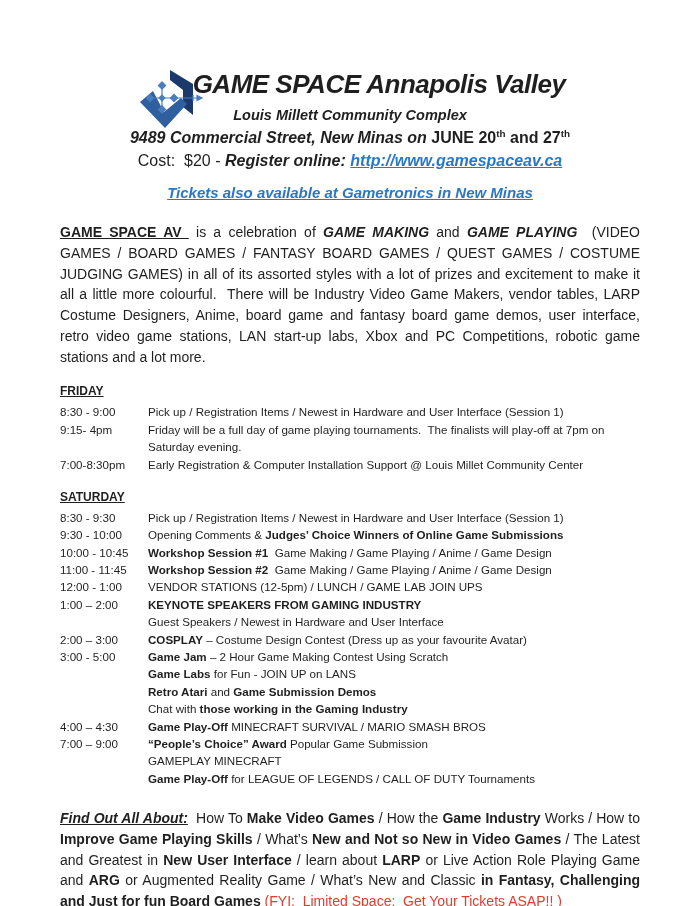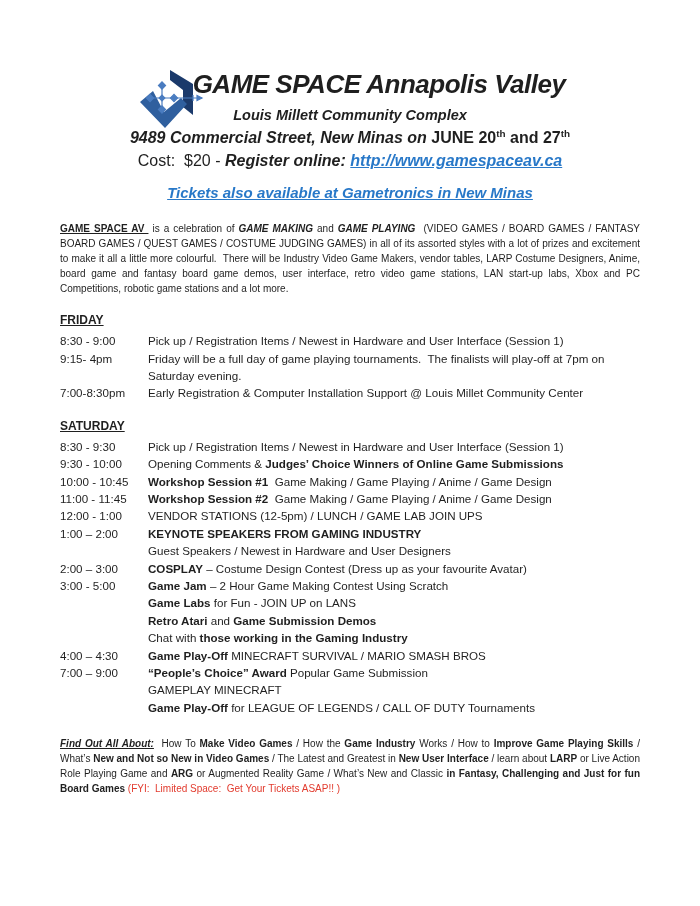--- a/index.html
+++ b/index.html
@@ -20,21 +20,21 @@
   .red{color:#e23b2e;}
 
   .header{position:relative;text-align:center;}
   .logo{position:absolute;left:76px;top:0;width:68px;height:62px;}
   .h-title{font-size:26px;font-weight:bold;font-style:italic;padding-left:58px;margin-top:33px;letter-spacing:-0.5px;}
   .h-venue{font-size:14.5px;font-weight:bold;font-style:italic;margin-top:7px;}
   .h-addr{font-size:16px;margin-top:5px;}
   .h-cost{font-size:16px;margin-top:5px;}
   .h-tickets{font-size:15px;margin-top:14px;}
 
-  .para{font-size:10px;line-height:1.48;text-align:justify;margin:0;}
+  .para{font-size:14px;line-height:1.48;text-align:justify;margin:0;}
   .intro{margin-top:21px;}
   .note{margin-top:17px;}
   .findout{margin-top:21px;}
 
   .day-head{font-size:12px;font-weight:bold;text-decoration:underline;margin:17px 0 5px 0;}
   .sched{font-size:11.6px;line-height:1.5;}
   .sched-row{display:flex;}
   .time{flex:0 0 88px;}
   .desc{flex:1;}
 </style>
@@ -108,21 +108,21 @@
       <div class="sched-row">
     <span class="time">12:00 - 1:00</span>
     <span class="desc"><span class="seg r">VENDOR STATIONS (12-5pm) / LUNCH / GAME LAB JOIN UPS</span></span>
   </div>
       <div class="sched-row">
     <span class="time">1:00 – 2:00</span>
     <span class="desc"><span class="seg b">KEYNOTE SPEAKERS FROM GAMING INDUSTRY</span></span>
   </div>
       <div class="sched-row">
     <span class="time"></span>
-    <span class="desc"><span class="seg r">Guest Speakers / Newest in Hardware and User Designers</span></span>
+    <span class="desc"><span class="seg r">Guest Speakers / Newest in Hardware and User Interface</span></span>
   </div>
       <div class="sched-row">
     <span class="time">2:00 – 3:00</span>
     <span class="desc"><span class="seg b">COSPLAY</span><span class="seg r"> – Costume Design Contest (Dress up as your favourite Avatar)</span></span>
   </div>
       <div class="sched-row">
     <span class="time">3:00 - 5:00</span>
     <span class="desc"><span class="seg b">Game Jam</span><span class="seg r"> – 2 Hour Game Making Contest Using Scratch</span></span>
   </div>
       <div class="sched-row">

